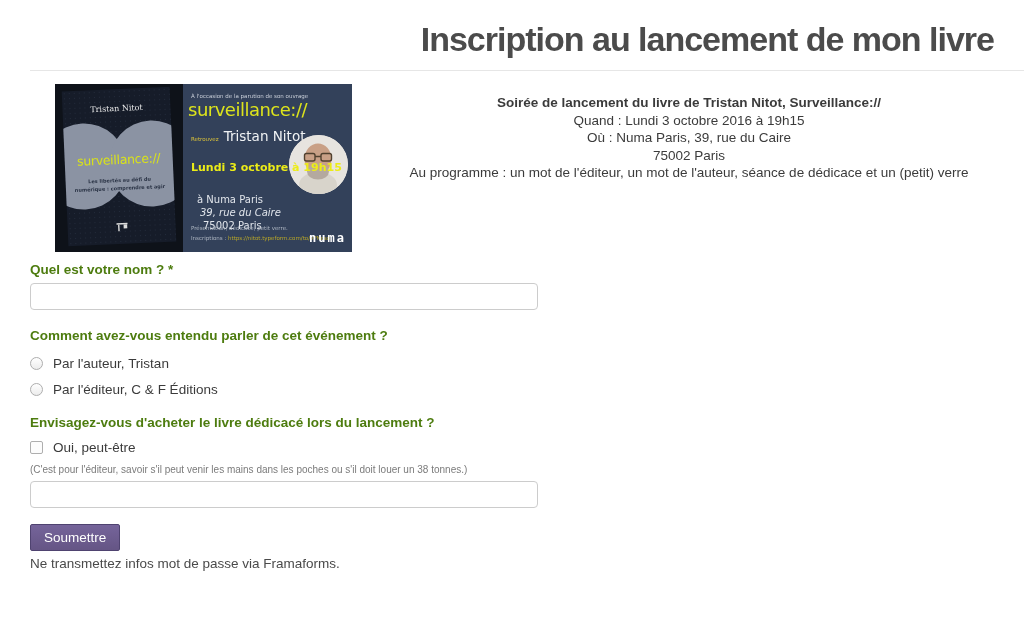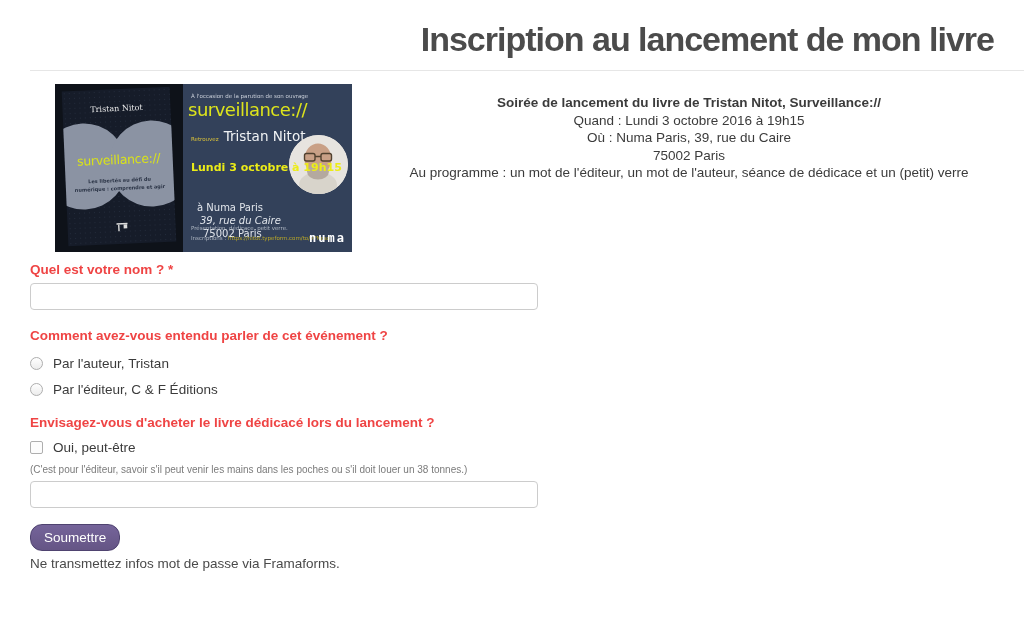--- a/index.html
+++ b/index.html
@@ -38,58 +38,58 @@
   .occasion { position:absolute; left:8px; top:9px; font-size:5.5px; color:#c9cfd9; }
   .flyer-title { position:absolute; left:5px; top:15px; font-size:18px;
     letter-spacing:-0.5px; color:#dde41c; white-space:nowrap; }
   .flyer-author { position:absolute; left:8px; top:42px; white-space:nowrap; }
   .retrouvez { font-size:5.5px; color:#d9c13a; }
   .flyer-author-name { font-size:13.5px; color:#f0f2f4; }
   .avatar { position:absolute; right:4px; top:51px; width:59px; height:59px;
     border-radius:50%; overflow:hidden; background:#e7e4df; }
   .flyer-date { position:absolute; left:8px; top:77px; color:#ecec17;
     font-weight:700; font-size:11px; white-space:nowrap; }
-  .venue { position:absolute; left:14px; top:117px; color:#e2e6ec; font-size:10px;
+  .venue { position:absolute; left:14px; top:109px; color:#e2e6ec; font-size:10px;
     line-height:13px; }
   .venue div:nth-child(2){ padding-left:3px;font-style:italic; } .venue div:nth-child(3){ padding-left:6px; }
   .flyer-small { position:absolute; left:8px; bottom:9px; font-size:5.5px;
     color:#aeb6c2; line-height:1.7; }
   .flyer-url { color:#b9a727; }
   .numa-logo { position:absolute; right:6px; bottom:7px; color:#ffffff;
     font-family:"DejaVu Sans Mono",monospace; font-weight:700; font-size:12px;
     letter-spacing:2px; }
 
   .event-info { flex:1; padding:10px 4px 0 6px; text-align:center;
     font-size:13.5px; line-height:17.5px; color:#3b3b3b; }
   .event-heading { font-weight:700; }
   .map-link { color:#2a6496; text-decoration:none; border-bottom:1px dotted #2a6496; }
 
   
   .form-area { margin:10px 0 0 30px; }
-  .q { display:block; font-weight:700; font-size:13.5px; color:#ef4444; }
+  .q { display:block; font-weight:700; font-size:13.5px; color:#4d7c0f; }
   .q-name { margin-top:10px; }
   .q-heard { margin-top:18px; }
   .q-buy { margin-top:18px; }
   .q-email { margin-top:16px; }
   .text-input { display:block; width:508px; height:27px; margin-top:6px;
     border:1px solid #cccccc; border-radius:4px; padding:0 8px; font-size:13px;
     color:#3b3b3b; background:#ffffff; outline:none; }
   .opt-row { display:flex; align-items:center; margin-top:11px;
     font-size:13.5px; color:#3b3b3b; cursor:pointer; }
   .opt-row.first { margin-top:13px; }
   .radio-ctrl { flex:0 0 13px; width:13px; height:13px; border-radius:50%;
     border:1px solid #aeaeae; background:linear-gradient(#ffffff,#ececec);
     margin-right:10px; }
   .check-ctrl { flex:0 0 13px; width:13px; height:13px; border-radius:2px;
     border:1px solid #aeaeae; background:#fcfcfc; margin-right:10px; }
   .check-row { margin-top:10px; }
   .help-text { margin-top:9px; font-size:10px; color:#7b7b7b; }
   .submit-btn { display:inline-block; margin-top:16px;
     background:linear-gradient(#75649a,#655585); border:1px solid #4f4370;
-    border-radius:12px; color:#ffffff; font-size:13.5px; padding:5px 13px;
+    border-radius:2px; color:#ffffff; font-size:13.5px; padding:5px 13px;
     font-family:"Liberation Sans","DejaVu Sans",sans-serif; cursor:pointer; }
   .footer-note { margin-top:5px; font-size:13.5px; color:#4a4a4a; }
 </style>
 </head>
 <body>
 
 <h1 class="page-title">Inscription au lancement de mon livre</h1>
 <hr class="title-divider">
 
 <div class="top-section">

